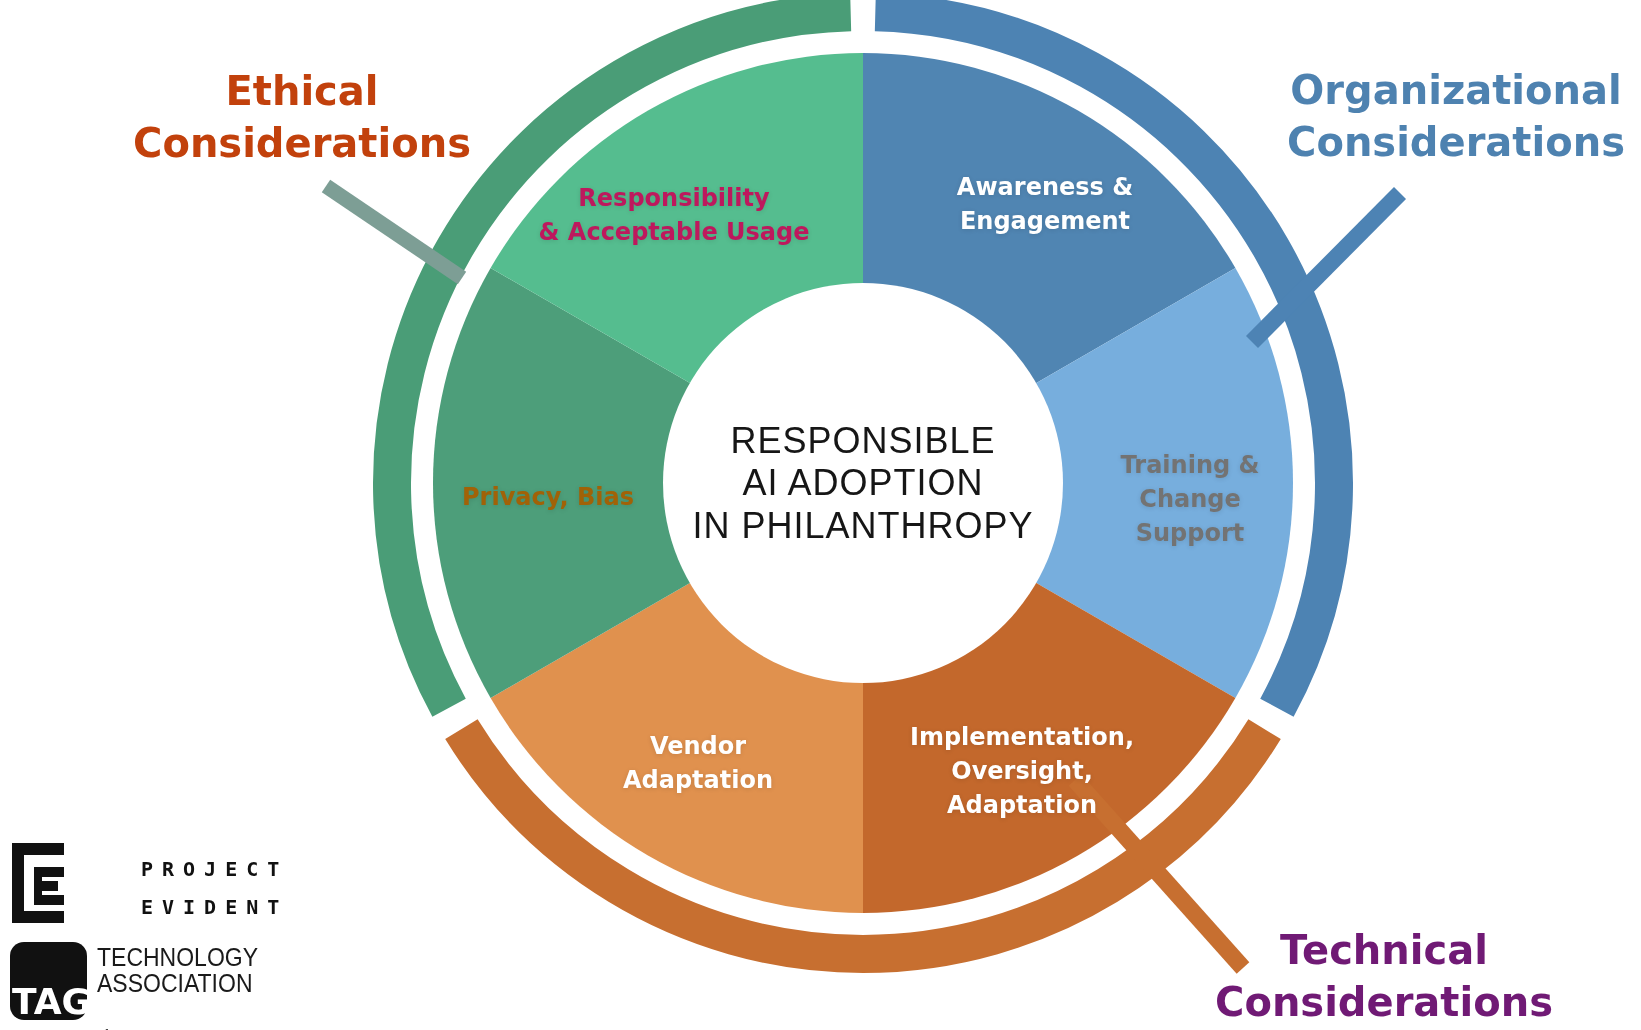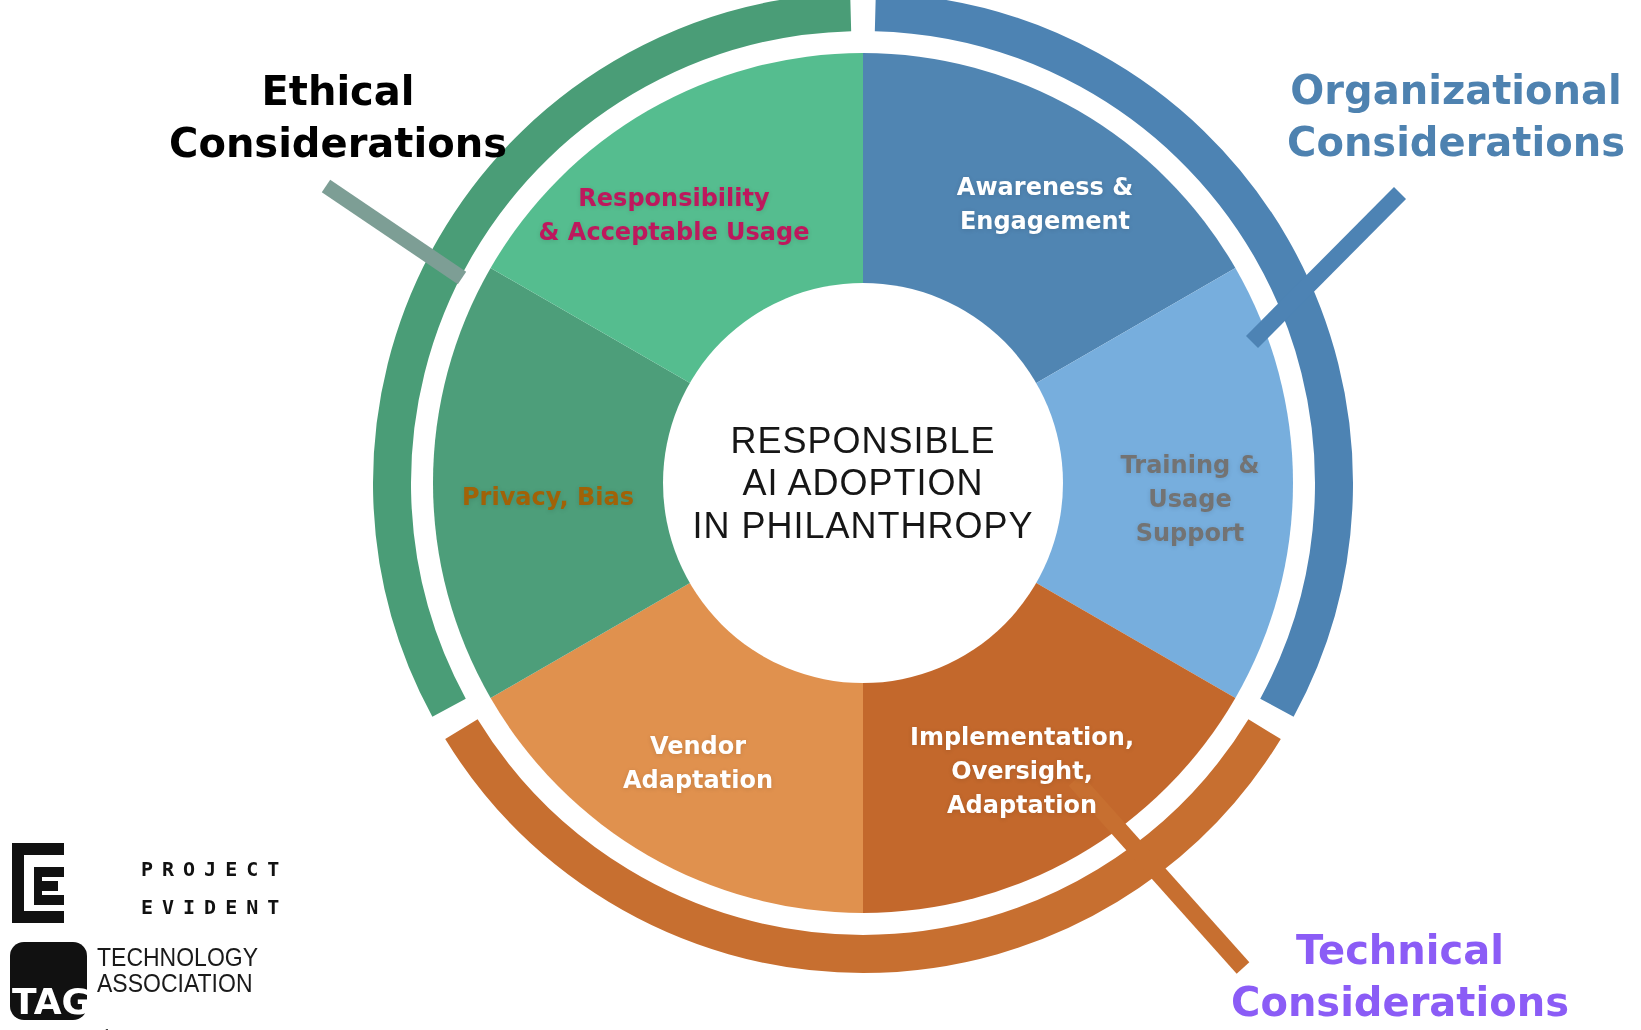--- a/index.html
+++ b/index.html
@@ -73,21 +73,21 @@
       <circle cx="863" cy="483" r="200" fill="#ffffff"></circle>
     </svg>
 
   <div id="segment-labels">
       <div class="seg-label" style="left: 1045px; top: 204px; color: rgb(255, 255, 255);">
         <span>Awareness &amp;</span>
         <span>Engagement</span>
       </div>
       <div class="seg-label" style="left: 1190px; top: 499px; color: #737373;">
         <span>Training &amp;</span>
-        <span>Usage</span>
+        <span>Change</span>
         <span>Support</span>
       </div>
       <div class="seg-label" style="left: 1022px; top: 771px; color: rgb(255, 255, 255);">
         <span>Implementation,</span>
         <span>Oversight,</span>
         <span>Adaptation</span>
       </div>
       <div class="seg-label" style="left: 698px; top: 763px; color: rgb(255, 255, 255);">
         <span>Vendor</span>
         <span>Adaptation</span>
@@ -100,29 +100,29 @@
         <span>&amp; Acceptable Usage</span>
       </div>
     </div>
 
   <div class="center-title">
     <span>RESPONSIBLE</span>
     <span>AI ADOPTION</span>
     <span>IN PHILANTHROPY</span>
   </div>
 
-  <div class="cat-label" id="cat-ethical" style="color: #000000; margin-left: 36px;">
+  <div class="cat-label" id="cat-ethical" style="color: #c2410c;">
     <span>Ethical</span>
     <span>Considerations</span>
   </div>
   <div class="cat-label" id="cat-organizational" style="color: rgb(78, 130, 176);">
     <span>Organizational</span>
     <span>Considerations</span>
   </div>
-  <div class="cat-label" id="cat-technical" style="color: #8b5cf6; margin-left: 16px;">
+  <div class="cat-label" id="cat-technical" style="color: #701a75;">
     <span>Technical</span>
     <span>Considerations</span>
   </div>
 
   <svg class="pe-mark" width="52" height="80" viewBox="0 0 52 80">
     <path d="M0 0 H52 V12 H12 V68 H52 V80 H0 Z" fill="#111111"></path>
     <path d="M22 24 H52 V34 H30 V38 H46 V48 H30 V52 H52 V62 H22 Z" fill="#111111"></path>
   </svg>
   <div class="pe-text">
     <span>PROJECT</span>

